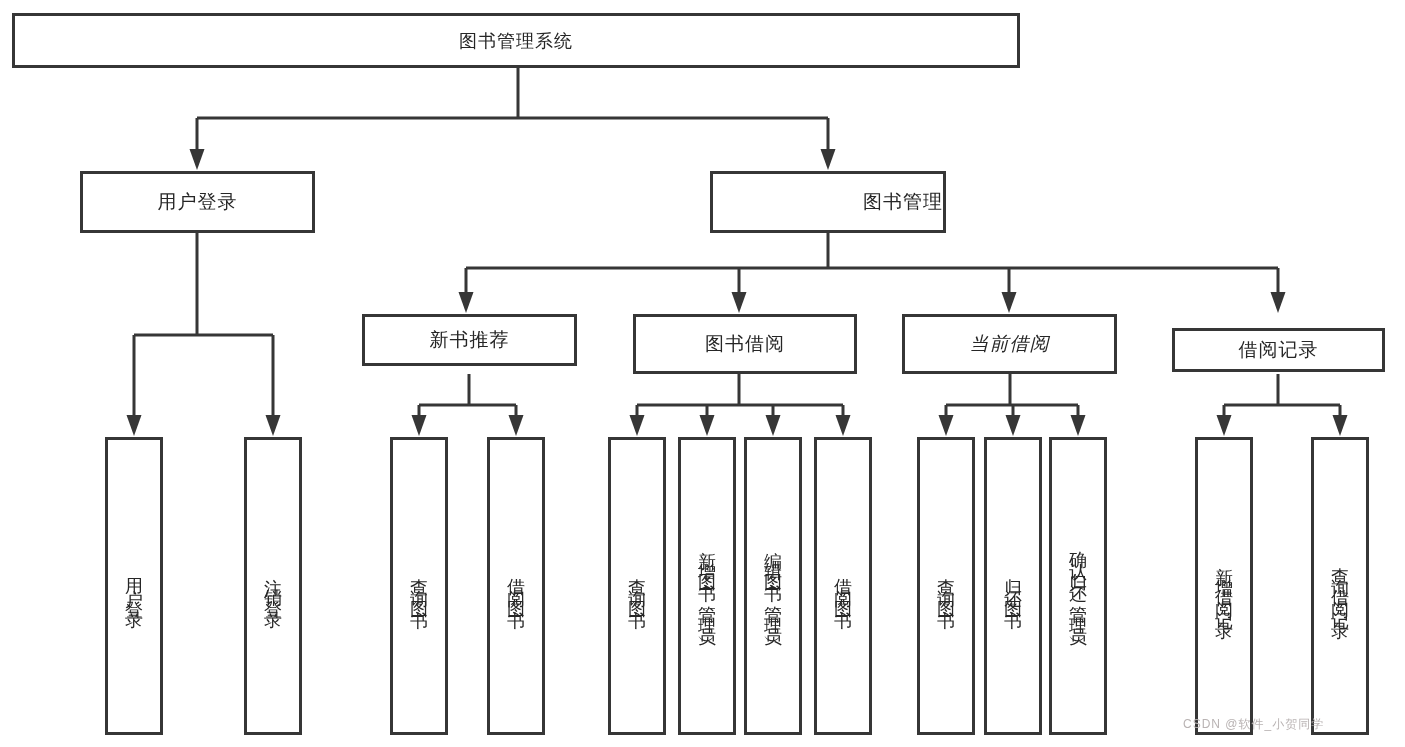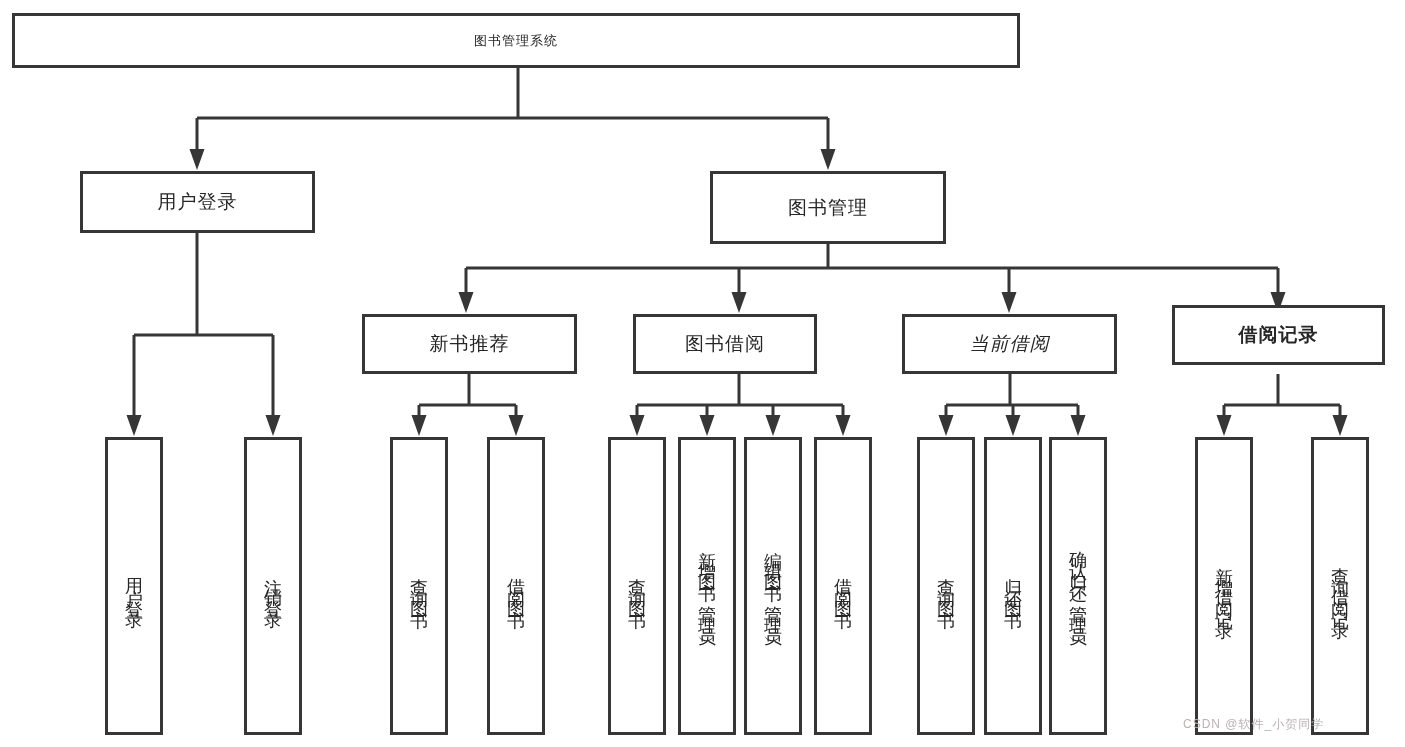--- a/index.html
+++ b/index.html
@@ -41,21 +41,21 @@
     position:absolute;
     border:3px solid var(--line);
     background:#ffffff;
     display:flex;
     align-items:center;
     justify-content:center;
     font-size:19px;
     letter-spacing:1px;
     color:var(--text);
   }
-  .node.root{font-size:13px;}
+  .node.root{font-size:18px;}
   .leaf{
     position:absolute;
     top:437px;
     width:58px;
     height:298px;
     border:3px solid var(--line);
     background:#ffffff;
     display:flex;
     align-items:center;
     justify-content:center;
@@ -121,34 +121,34 @@
     <polygon points="1332.5,415 1347.5,415 1340,436"></polygon>
   </svg>
 
   <div class="node root" style="left:12px;top:13px;width:1008px;height:55px;">
     <span>图书管理系统</span>
   </div>
 
   <div class="node" style="left:80px;top:171px;width:235px;height:62px;">
     <span>用户登录</span>
   </div>
-  <div class="node" style="left:710px;top:171px;width:236px;height:73px;">
+  <div class="node" style="left:710px;top:171px;width:236px;height:62px;justify-content:flex-end;">
     <span>图书管理</span>
   </div>
 
-  <div class="node" style="left:362px;top:314px;width:215px;height:60px;text-align:right;">
+  <div class="node" style="left:362px;top:314px;width:215px;height:52px;text-align:right;">
     <span>新书推荐</span>
   </div>
-  <div class="node" style="left:633px;top:314px;width:184px;height:60px;">
+  <div class="node" style="left:633px;top:314px;width:224px;height:60px;">
     <span>图书借阅</span>
   </div>
   <div class="node" style="left:902px;top:314px;width:215px;height:60px;font-style:italic;">
     <span>当前借阅</span>
   </div>
-  <div class="node" style="left:1172px;top:305px;width:213px;height:60px;font-weight:bold;">
+  <div class="node" style="left:1172px;top:328px;width:213px;height:44px;">
     <span>借阅记录</span>
   </div>
 
   <div class="leaf" style="left:105px;">
     <span>用户登录</span>
   </div>
   <div class="leaf" style="left:244px;">
     <span>注销登录</span>
   </div>
 

